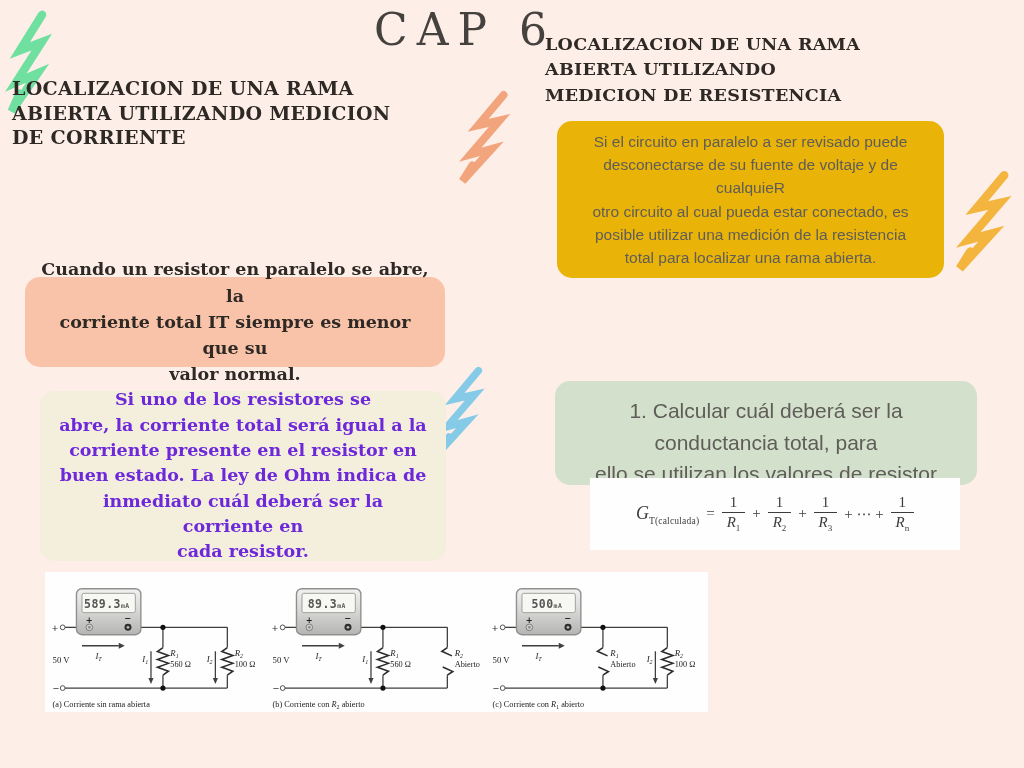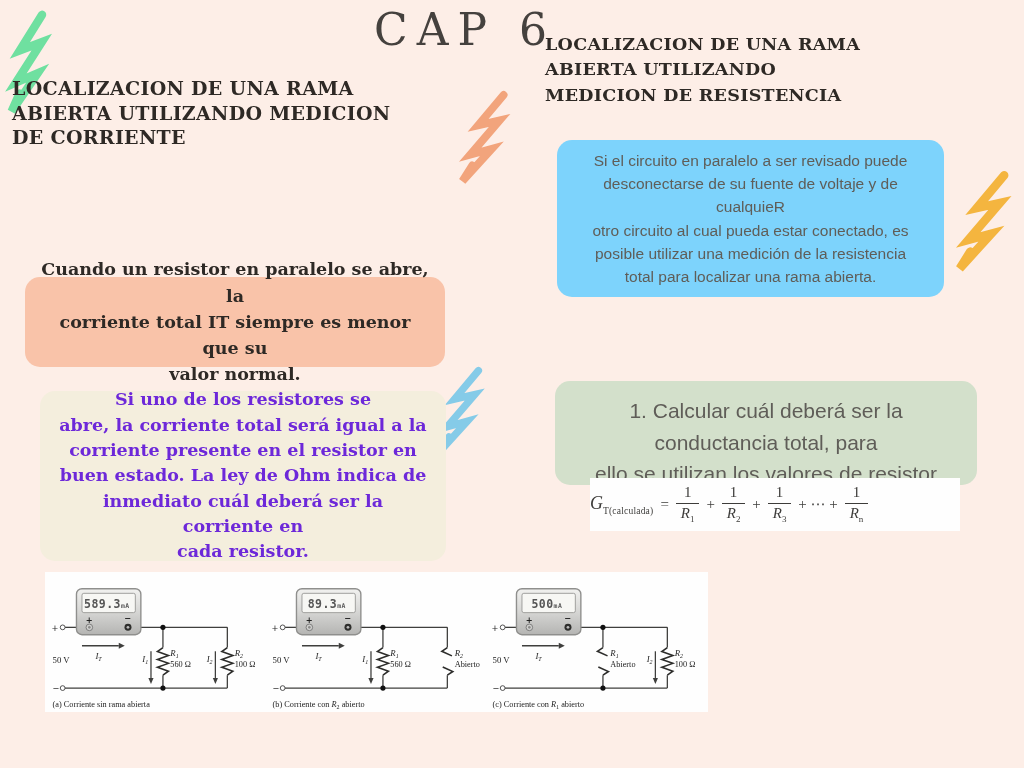--- a/index.html
+++ b/index.html
@@ -16,27 +16,27 @@
   .steps-heading{position:absolute;left:555px;top:306px;width:360px;font-size:18px;line-height:1.35;letter-spacing:.3px;}
 
   .note{position:absolute;border-radius:15px;display:flex;align-items:center;justify-content:center;
     text-align:center;box-sizing:border-box;padding:10px 16px;}
   .green-box-left{left:10px;top:157px;width:433px;height:90px;background:#d3e0cb;
     color:#5f5d58;font-size:17px;line-height:1.5;}
   .orange-box{left:25px;top:277px;width:420px;height:90px;background:#f9c3a9;
     font-family:"DejaVu Serif",serif;font-weight:bold;color:#2e2925;font-size:17.5px;line-height:1.5;}
   .cream-box-left{left:40px;top:391px;width:406px;height:170px;background:#f4eedd;
     font-family:"DejaVu Serif",serif;font-weight:bold;color:#6d28d9;font-size:17.5px;line-height:1.45;}
-  .cream-box-right{left:557px;top:140px;width:387px;height:157px;background:#7dd3fc;
+  .cream-box-right{left:557px;top:121px;width:387px;height:157px;background:#eab308;
     color:#5f5d58;font-size:15.5px;line-height:1.5;}
   .green-box-right{left:555px;top:381px;width:422px;height:104px;background:#d3e0cb;
     color:#5f5d58;font-size:21px;line-height:1.5;align-items:flex-start;padding-top:14px;}
 
-  .formula-panel{position:absolute;left:590px;top:478px;width:370px;height:53px;background:#fefefe;
-    display:flex;align-items:center;}
+  .formula-panel{position:absolute;left:590px;top:478px;width:370px;height:72px;background:#fefefe;
+    display:flex;align-items:center;justify-content:center;}
   .formula{display:flex;align-items:center;gap:7px;font-family:"Liberation Serif",serif;color:#3d3c3a;font-size:16px;}
   .formula i{font-family:"Liberation Serif",serif;}
   .fx-lhs{font-size:18px;}
   .fx-lhs sub{font-size:9.5px;font-style:normal;letter-spacing:.2px;}
   .fx-frac{display:inline-flex;flex-direction:column;align-items:center;}
   .fx-num{font-size:15px;padding:0 8px 1px 8px;border-bottom:1.4px solid #3d3c3a;line-height:1.15;}
   .fx-den{font-size:15px;padding-top:1px;line-height:1.1;}
   .fx-den sub{font-size:9px;}
   .fx-op{font-size:15px;}
 

